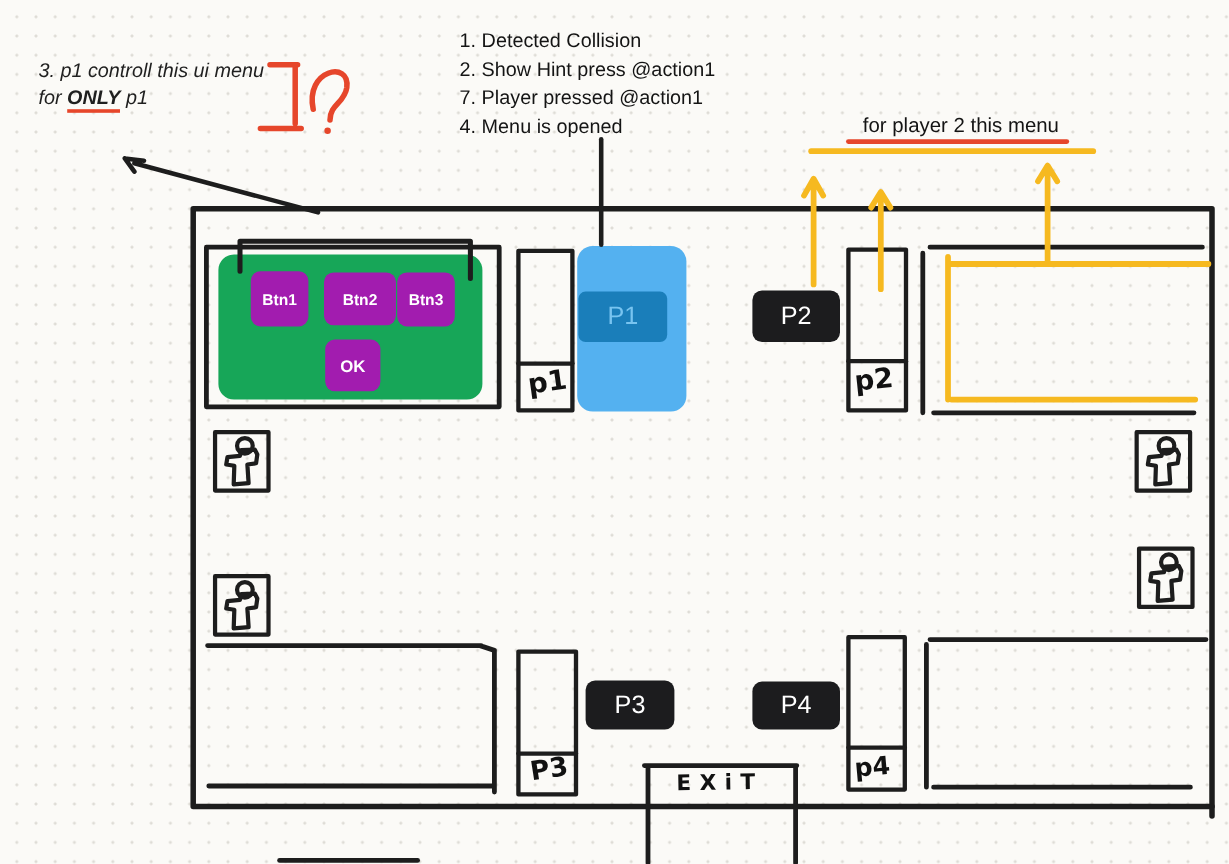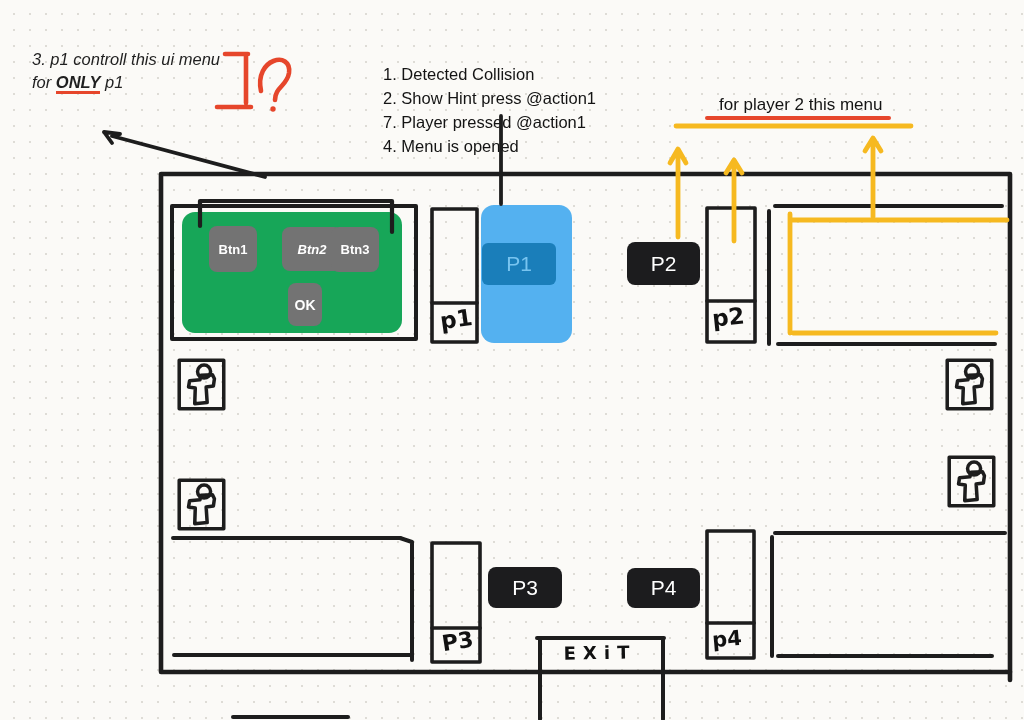--- a/index.html
+++ b/index.html
@@ -14,26 +14,26 @@
   svg.overlay { position:absolute; left:0; top:0; width:1024px; height:720px; pointer-events:none; }
 
   
   .note { font-size:16.5px; line-height:23px; color:#1f1f1f; white-space:nowrap;font-style:italic; }
   .em { font-weight:700; border-bottom:3.5px solid #e6462b; padding-bottom:0px;text-align:center; }
   .steps { font-size:16.5px; line-height:24px; color:#141414; white-space:nowrap; }
   .p2note { font-size:17px; color:#141414; white-space:nowrap; }
 
   
   .green-panel { left:182px; top:212px; width:220px; height:121px; background:#17a658; border-radius:13px; }
-  .gbtn { position:absolute; background:#737373; border-radius:8px; color:#fff;
+  .gbtn { position:absolute; background:#a21caf; border-radius:8px; color:#fff;
           font-size:13px; font-weight:700; display:flex; align-items:center; justify-content:center; }
   .btn1 { left:27px;  top:14px; width:48px; height:46px; }
-  .btn2 { left:100px;  top:15px; width:60px; height:44px;font-style:italic; }
+  .btn2 { left:88px;  top:15px; width:60px; height:44px; }
   .btn3 { left:149px; top:15px; width:48px; height:45px; }
-  .btnok{ left:106px;  top:71px; width:34px; height:43px; font-size:14px; }
+  .btnok{ left:89px;  top:71px; width:46px; height:43px; font-size:14px; }
 
   
   .blue-panel { left:481px; top:205px; width:91px; height:138px; background:#54b1f0; border-radius:13px; }
   .blue-inner { position:absolute; left:1px; top:38px; width:74px; height:42px; background:#1a7eba;
                 border-radius:6px; display:flex; align-items:center; justify-content:center;
                 color:#78c4f0; font-size:21px; font-weight:400; }
 
   
   .badge { background:#1c1c1e; border-radius:8px; color:#ffffff; font-size:21px; font-weight:500;
            display:flex; align-items:center; justify-content:center; }
@@ -57,21 +57,21 @@
 </head>
 <body>
 
 <div id="canvas">
 
   <div class="abs note" style="left:32px; top:48px;">
     <div>3. p1 controll this ui menu</div>
     <div><span>for </span><span class="em">ONLY</span><span> p1</span></div>
   </div>
 
-  <div class="abs steps" style="left:383px; top:22px;margin-top:40px;">
+  <div class="abs steps" style="left:383px; top:22px;">
     <div>1. Detected Collision</div>
     <div>2. Show Hint press @action1</div>
     <div>7. Player pressed @action1</div>
     <div>4. Menu is opened</div>
   </div>
 
   <div class="abs p2note" style="left:719px; top:95px;">for player 2 this menu</div>
 
   <div class="abs green-panel">
     <div class="gbtn btn1">Btn1</div>

